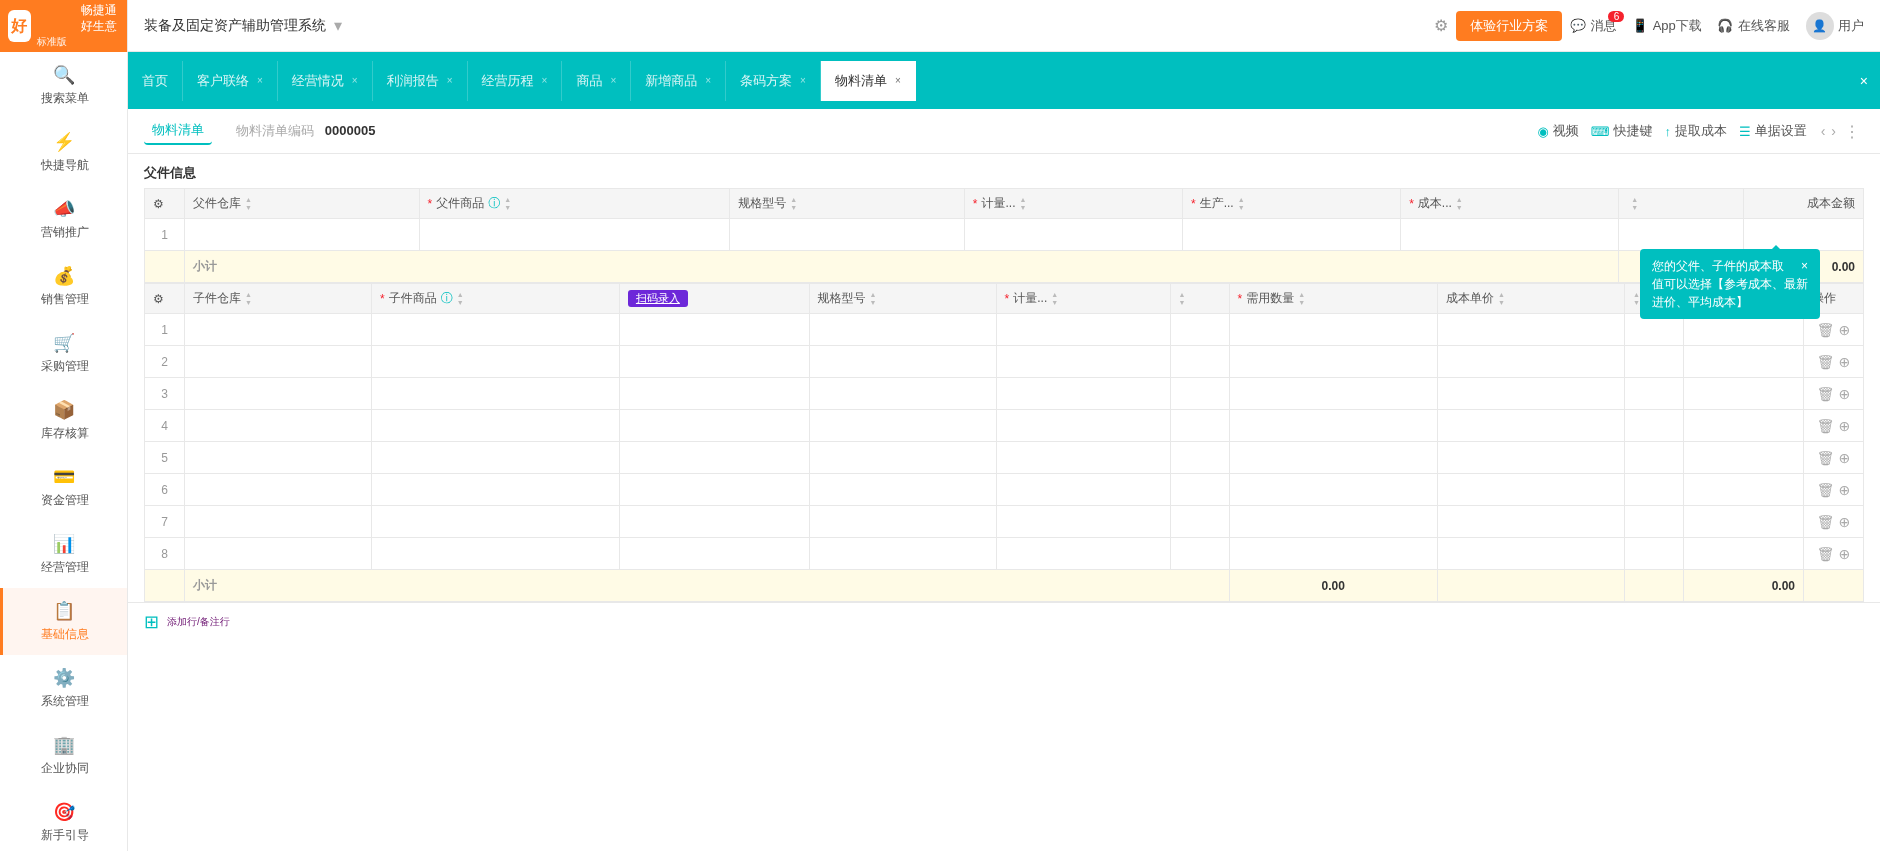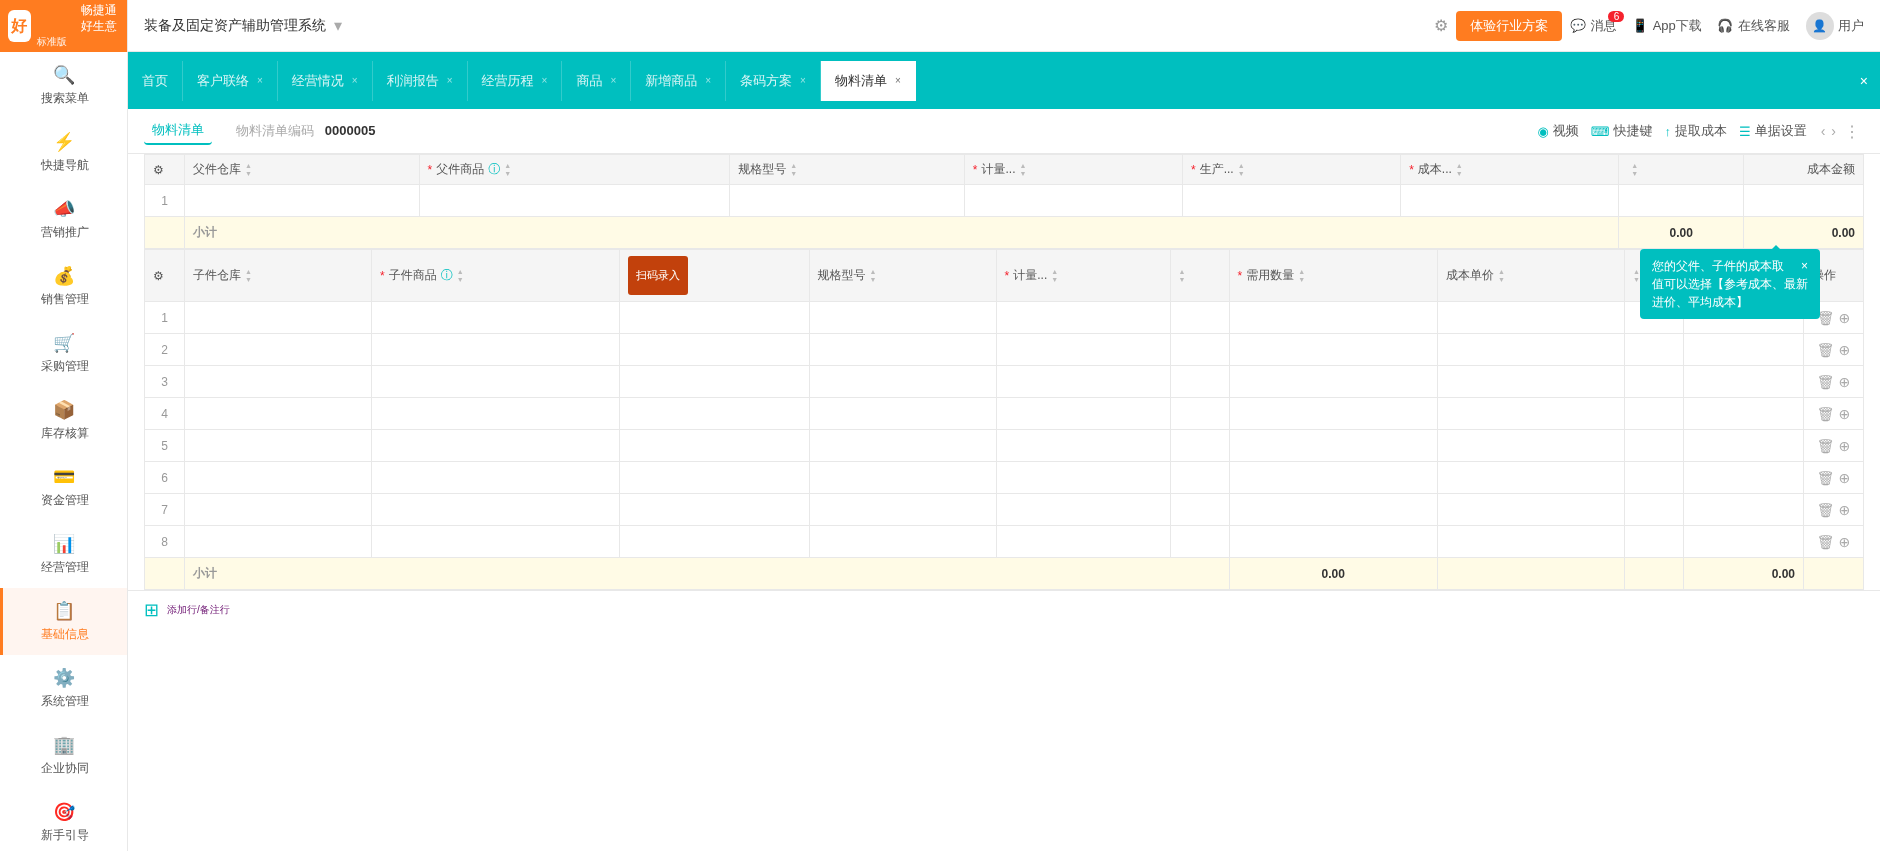--- a/index.html
+++ b/index.html
@@ -214,28 +214,29 @@
       background: #fffbe6;
       font-weight: bold;
       color: #333;
     }
     .subtotal-label { color: #999; }
     .col-gear { width: 40px; text-align: center; }
     .col-action { width: 60px; text-align: center; }
     .action-icons { display: flex; gap: 4px; justify-content: center; }
     .action-icon { color: #aaa; cursor: pointer; font-size: 14px; }
     .scan-btn {
-      background: #c2410c;
+      background: #6d28d9;
       color: #fff;
       border: none;
       border-radius: 3px;
-      padding: 12px 8px;
+      padding: 1px 8px;
       font-size: 11px;
       cursor: pointer;
       white-space: nowrap;
+      text-decoration: underline;
     }
     .th-with-sort { display: flex; align-items: center; gap: 4px; }
     .sort-arrows { display: flex; flex-direction: column; gap: 1px; }
     .sort-arrow { font-size: 7px; color: #bbb; line-height: 1; }
 
     .parent-table-wrapper { padding: 0 16px; }
     .child-table-wrapper { padding: 0 16px; }
 
     
     .bottom-bar {
@@ -422,20 +423,21 @@
           <span class="nav-dots">⋮</span>
         </div>
       </div>
     </div>
 
     <div class="tooltip-bubble">
       <span class="tooltip-close">×</span>
       <span>您的父件、子件的成本取值可以选择【参考成本、最新进价、平均成本】</span>
     </div>
 
+    <div class="section-title">父件信息</div>
     <div class="parent-table-wrapper">
       <table class="data-table">
         <thead>
           <tr>
             <th class="col-gear">
               <span>⚙</span>
             </th>
             <th>
               <div class="th-with-sort">
                 <span>父件仓库</span>

